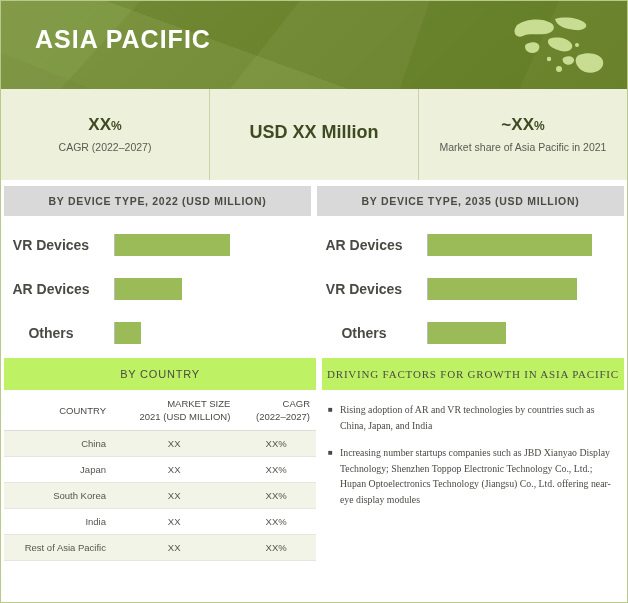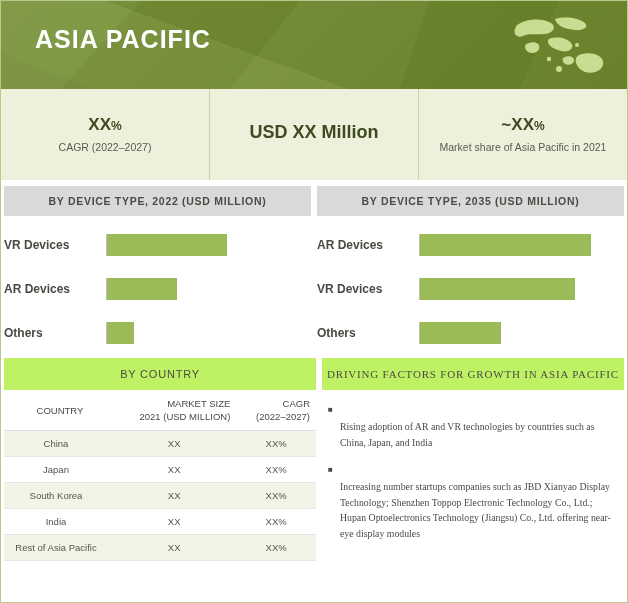--- a/index.html
+++ b/index.html
@@ -113,23 +113,23 @@
     box-sizing: border-box;
   }
   .bar-row {
     display: flex;
     align-items: center;
     height: 30px;
     margin-bottom: 14px;
   }
   .bar-label {
     width: 94px;
-    text-align: left;
-    padding-right: 8px;
-    font-size: 12px;
+    text-align: center;
+    padding-right: 16px;
+    font-size: 14px;
     color: #4a4a44;
     white-space: nowrap;
   }
   .bar-track {
     flex: 1;
     height: 22px;
     position: relative;
     border-left: 1px solid #bcbcbc;
   }
   .bar {
@@ -162,47 +162,47 @@
   }
   table.country th {
     font-weight: normal;
     padding: 7px 6px;
     text-align: right;
     vertical-align: middle;
     line-height: 13px;
     color: #4a4a44;
     border-bottom: 1px solid #dcdcdc;
   }
-  table.country th.first { text-align: center; padding-left: 10px; }
+  table.country th.first { text-align: right; padding-left: 10px; }
   table.country td {
     padding: 7px 6px;
     text-align: center;
     border-bottom: 1px solid #e6e6e0;
   }
-  table.country td.first { text-align: center; padding-left: 2px; }
+  table.country td.first { text-align: right; padding-left: 2px; }
   table.country tbody tr:nth-child(odd) { background: #f1f4e6; }
   table.country tbody tr:nth-child(even) { background: #ffffff; }
 
   .drivers {
     padding: 12px 10px 6px 6px;
     font-size: 9.8px;
     line-height: 15.5px;
     color: #4a4a44;
   }
   .driver {
     display: flex;
     margin-bottom: 12px;
   }
   .driver .marker {
     flex: 0 0 12px;
     color: #4a4a44;
     font-size: 8px;
     line-height: 16px;
   }
-  .driver .text { flex: 1; margin-top: 17px; }
+  .driver .text { flex: 1; }
 </style>
 </head>
 <body>
 
 <div class="page">
 
   <div class="header">
     <svg class="facets" viewBox="0 0 628 88" preserveAspectRatio="none">
       <polygon points="0,0 140,0 60,88 0,88" fill="#ffffff" opacity="0.05"></polygon>
       <polygon points="140,0 300,0 230,88 60,88" fill="#000000" opacity="0.05"></polygon>

